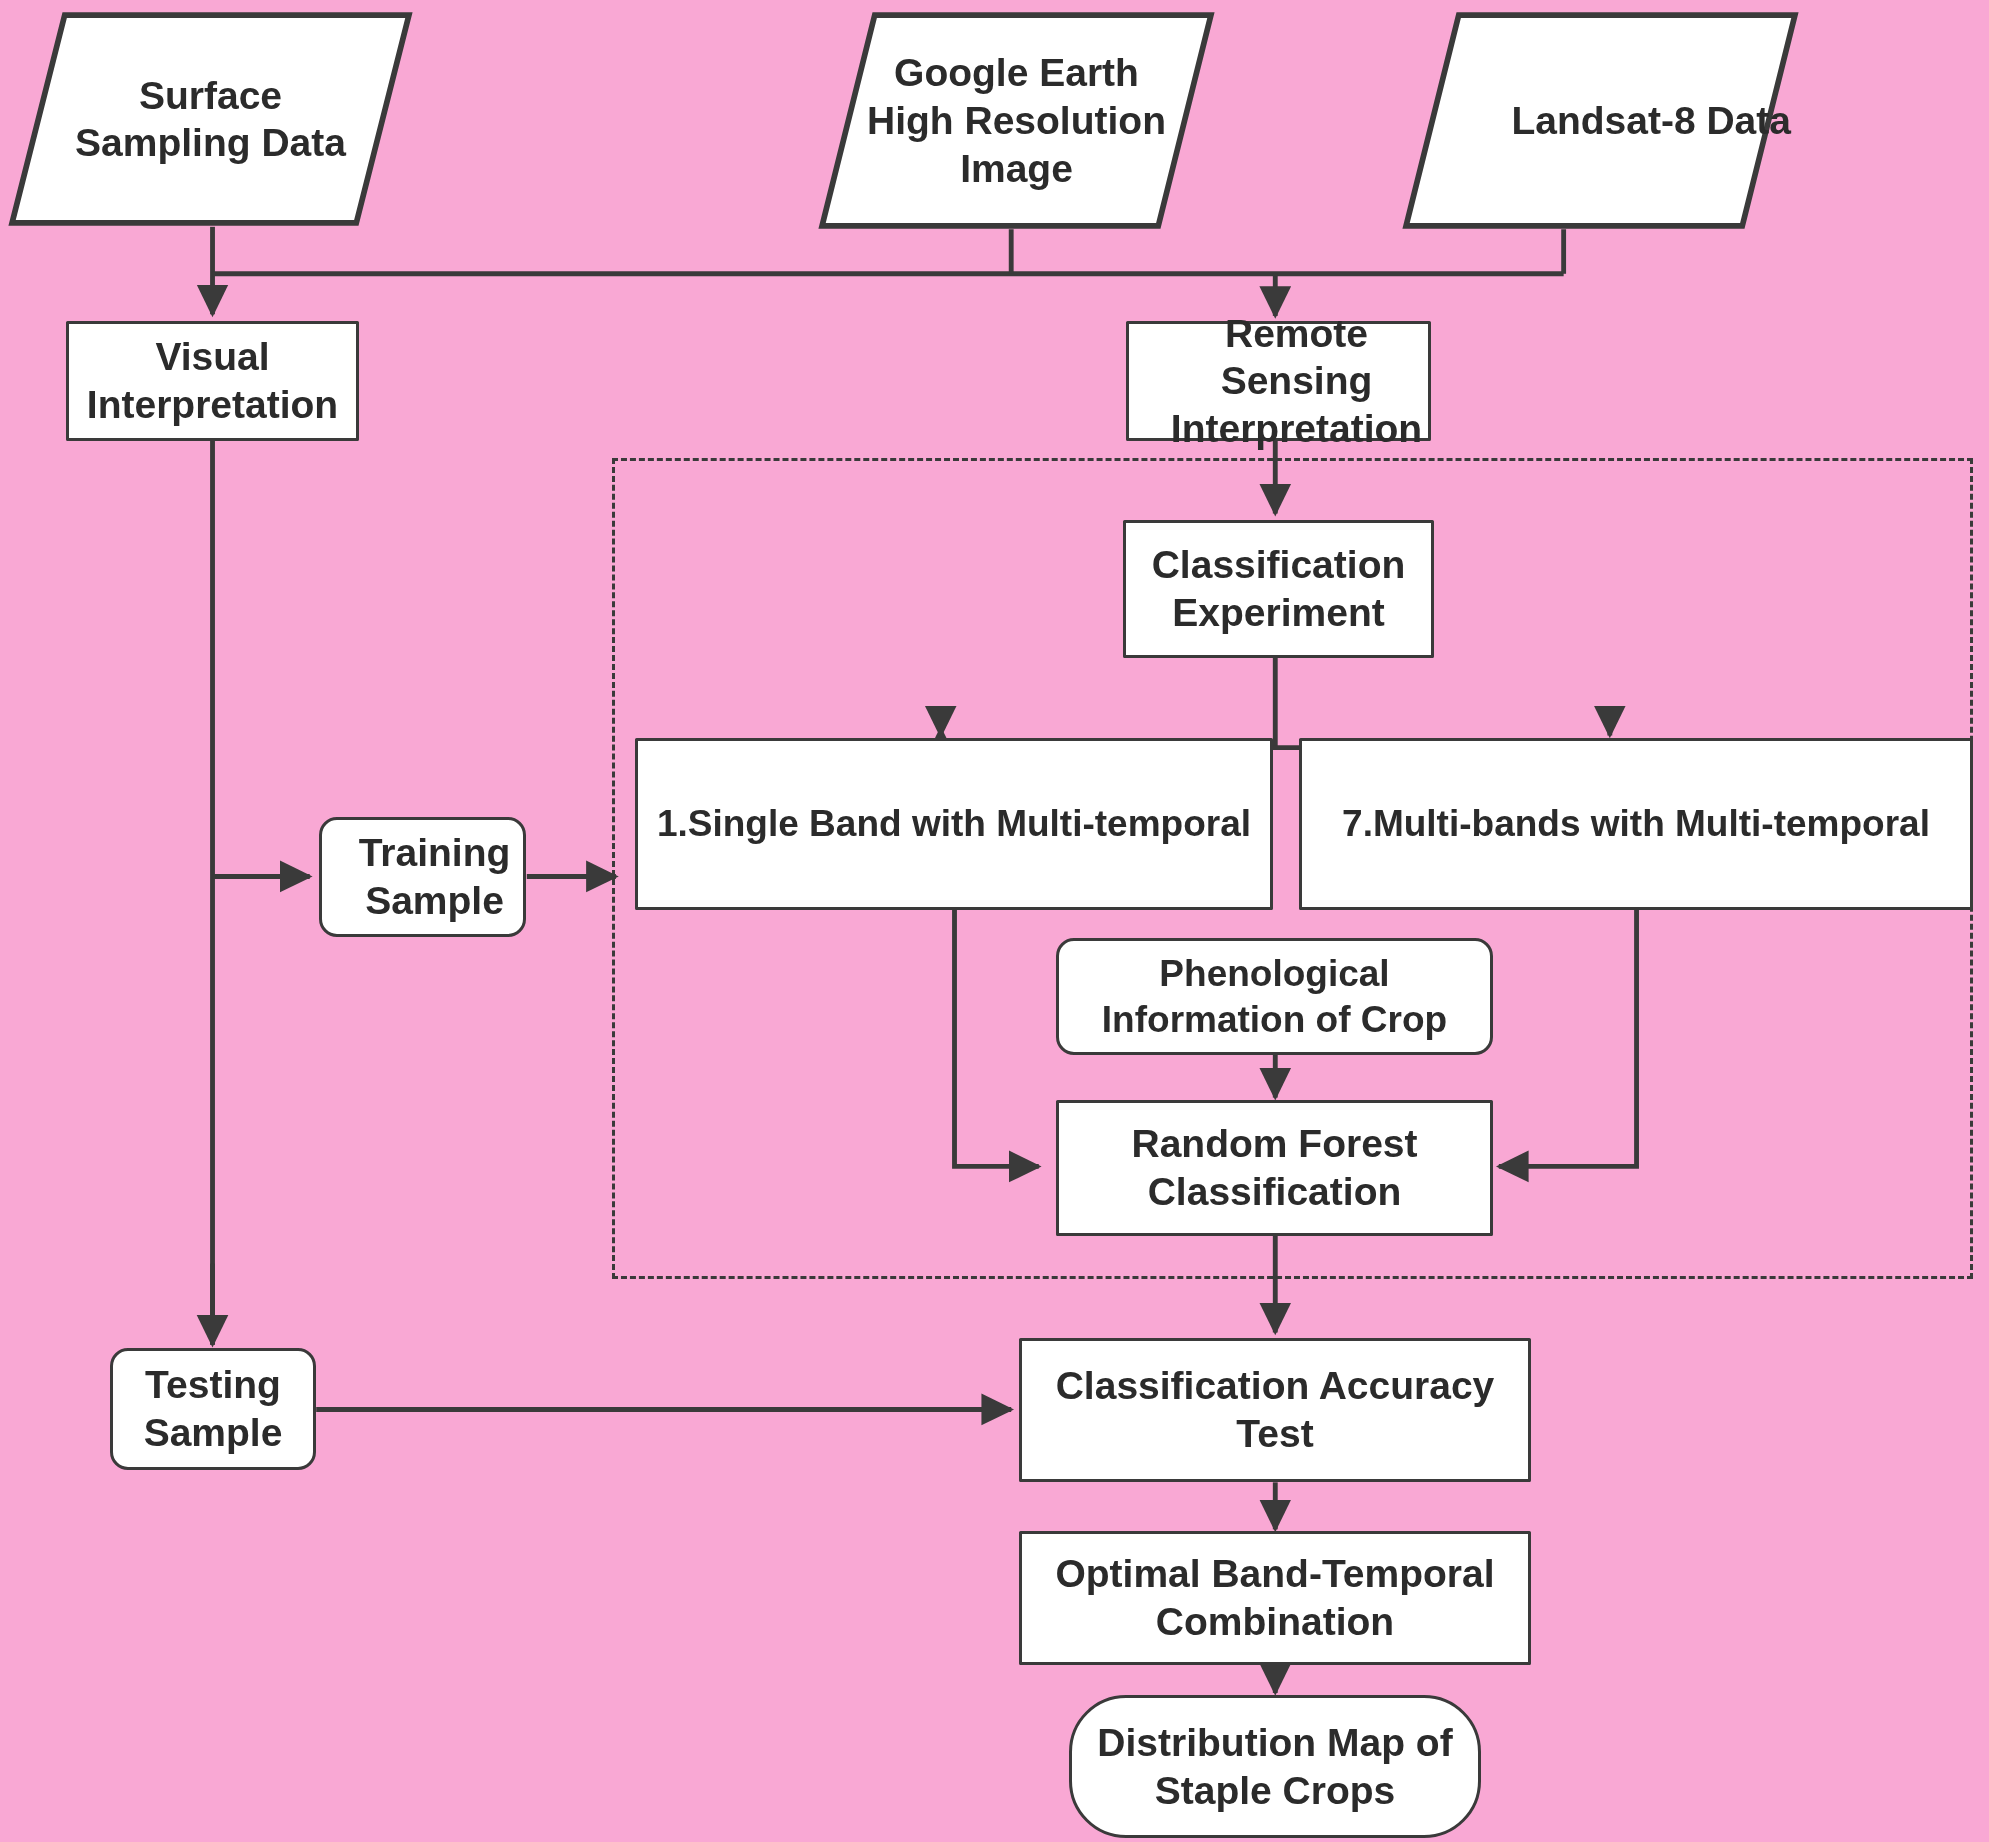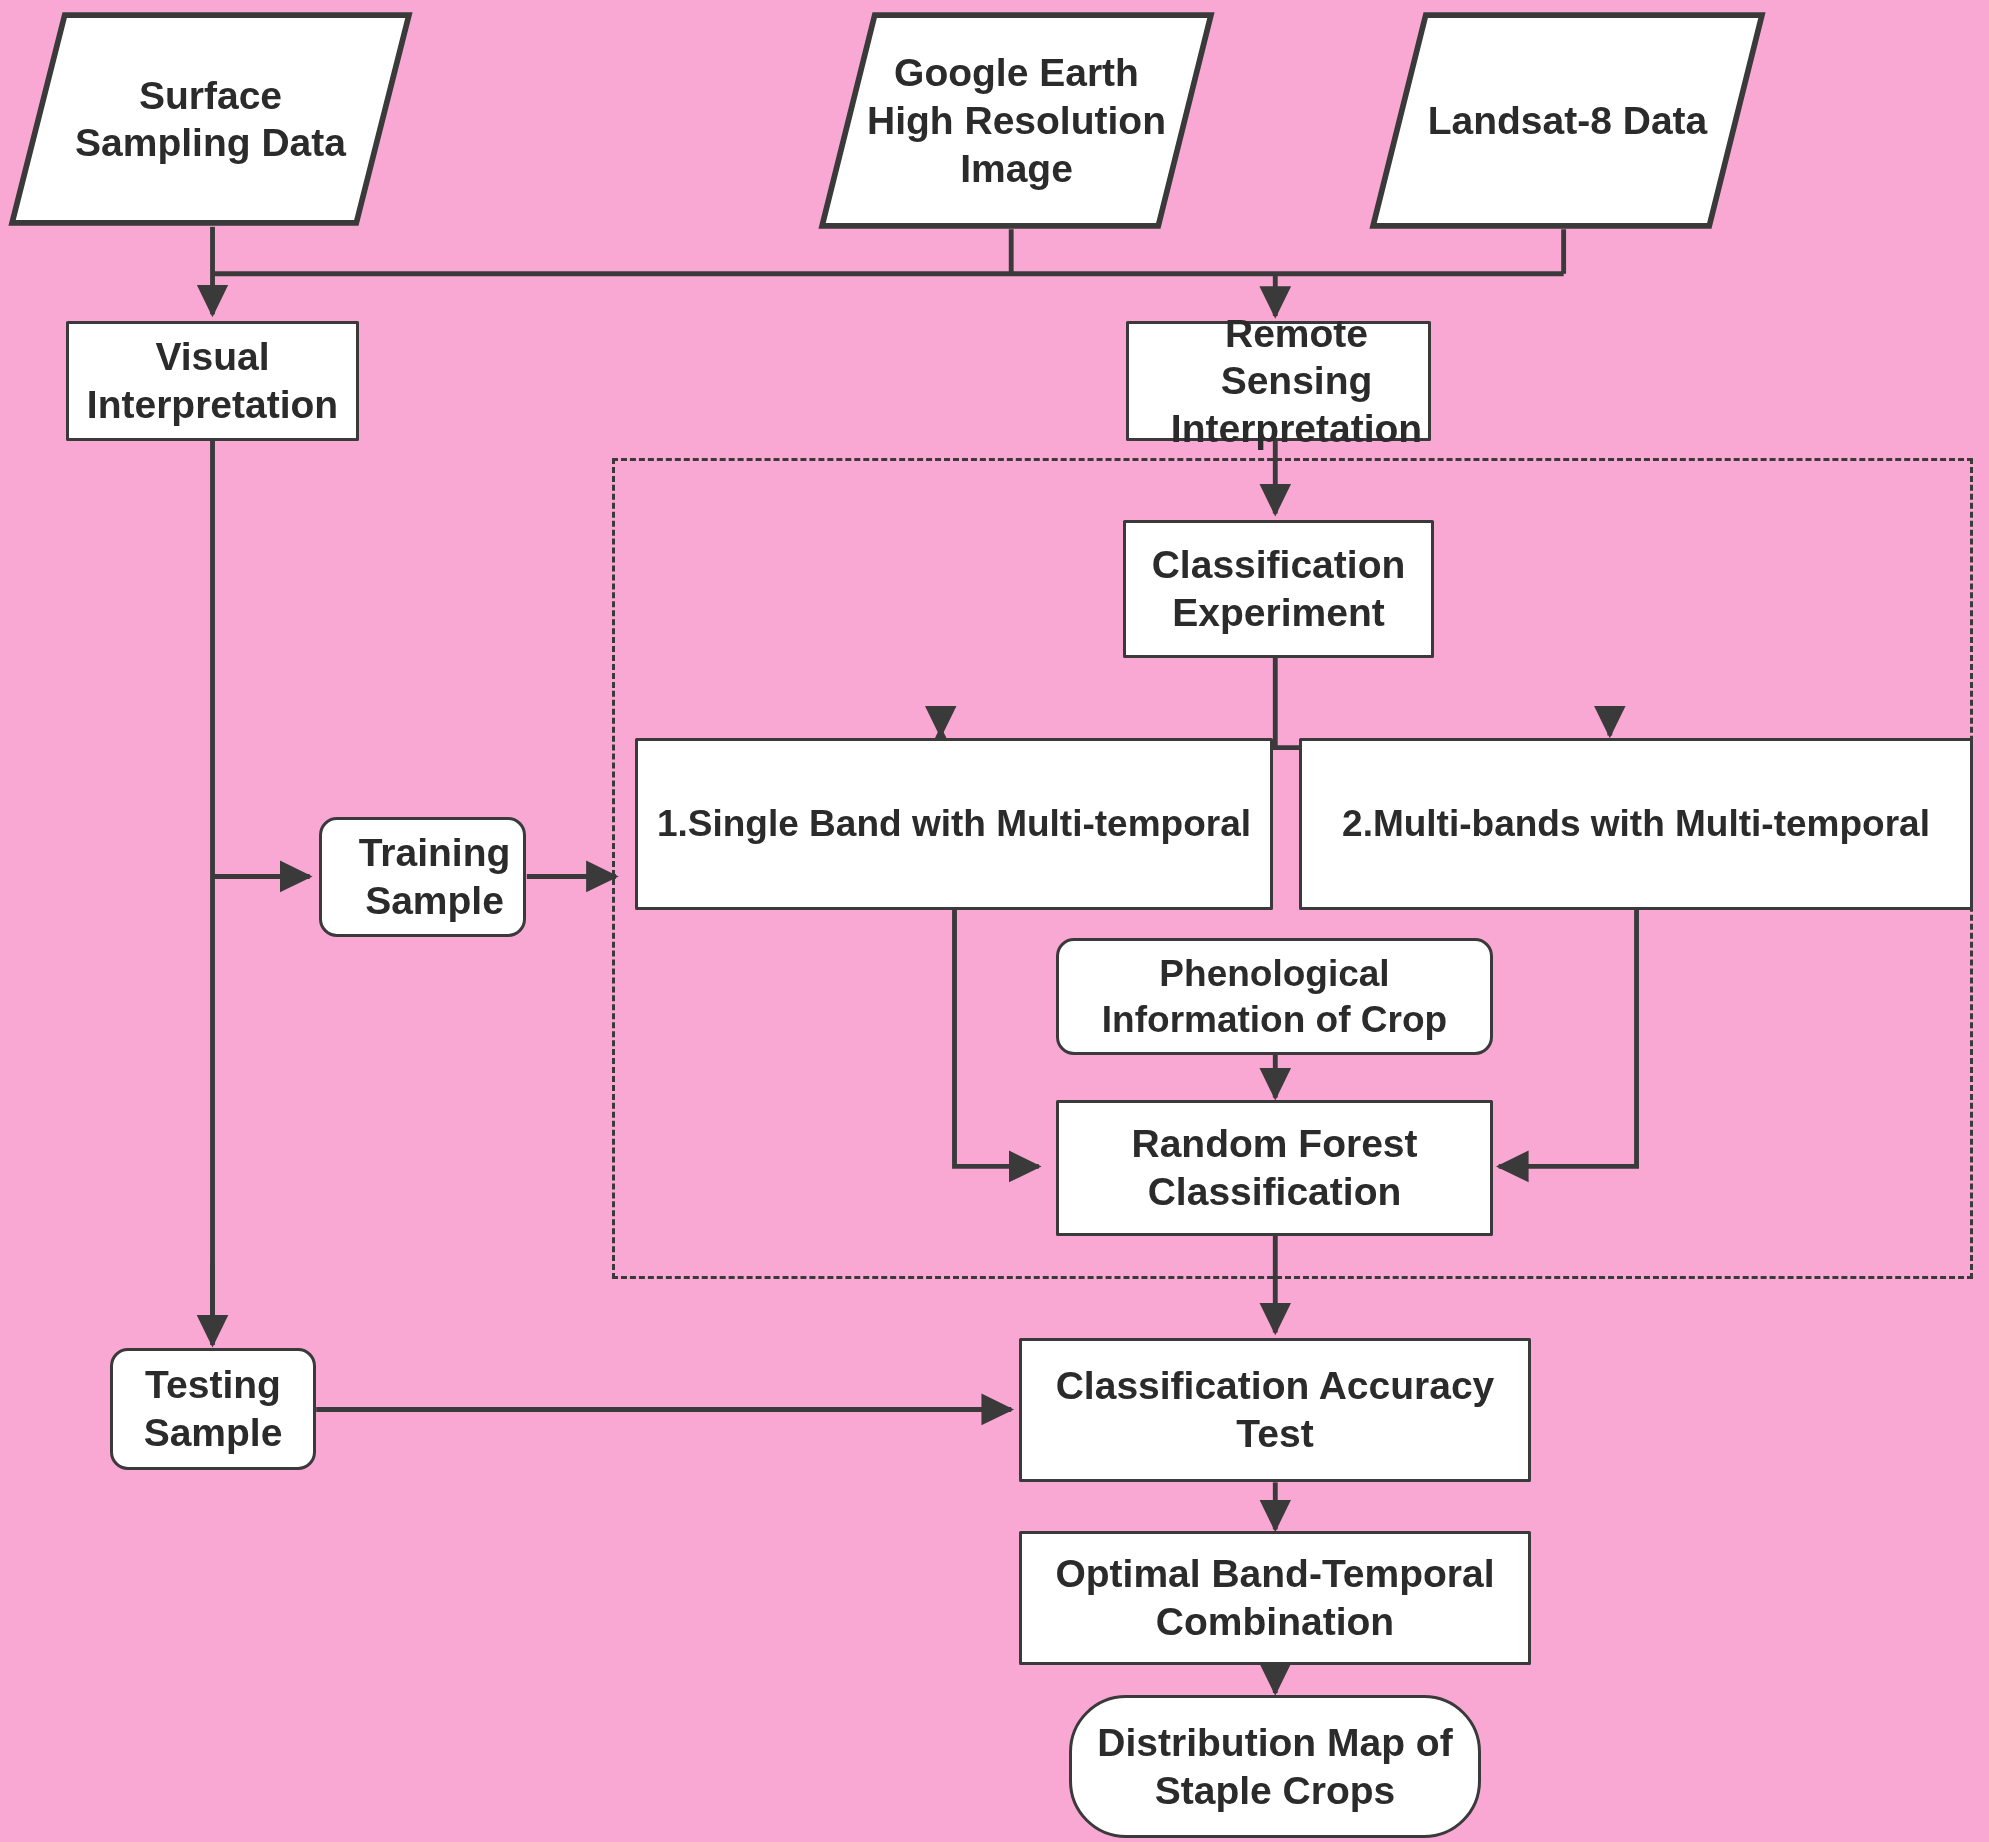--- a/index.html
+++ b/index.html
@@ -143,21 +143,21 @@
 
   <div class="node para fs-48" style="left:818px; top:11.3px; width:397px; height:219px;">
     <svg class="para-shape" viewBox="0 0 490 270" preserveAspectRatio="none">
       <polygon points="70,5 485,5 420,265 5,265" fill="#ffffff" stroke="#3a3a3a" stroke-width="7"></polygon>
     </svg>
     <span class="para-label">Google Earth
 High Resolution
 Image</span>
   </div>
 
-  <div class="node para fs-48" style="left:1369px; top:11.3px; width:397px; height:219px;">
+  <div class="node para fs-48" style="left:1402px; top:11.3px; width:397px; height:219px;justify-content:flex-end;">
     <svg class="para-shape" viewBox="0 0 490 270" preserveAspectRatio="none">
       <polygon points="70,5 485,5 420,265 5,265" fill="#ffffff" stroke="#3a3a3a" stroke-width="7"></polygon>
     </svg>
     <span class="para-label">Landsat-8 Data</span>
   </div>
 
   <div class="node rect fs-48" style="left:66px; top:321px; width:293px; height:120px;">
     <span>Visual
 Interpretation</span>
   </div>
@@ -170,21 +170,21 @@
   <div class="node rect fs-48" style="left:1123px; top:520px; width:311px; height:138px;">
     <span>Classification
 Experiment</span>
   </div>
 
   <div class="node rect fs-46" style="left:635px; top:738px; width:638px; height:172px;">
     <span>1.Single Band with Multi-temporal</span>
   </div>
 
   <div class="node rect fs-46" style="left:1299px; top:738px; width:674px; height:172px;">
-    <span>2.Multi-bands with Multi-temporal</span>
+    <span>7.Multi-bands with Multi-temporal</span>
   </div>
 
   <div class="node rounded fs-48" style="left:319px; top:817px; width:207px; height:120px;padding-left:32px;">
     <span>Training
 Sample</span>
   </div>
 
   <div class="node rounded fs-46" style="left:1056px; top:938px; width:437px; height:117px;">
     <span>Phenological
 Information of Crop</span>

